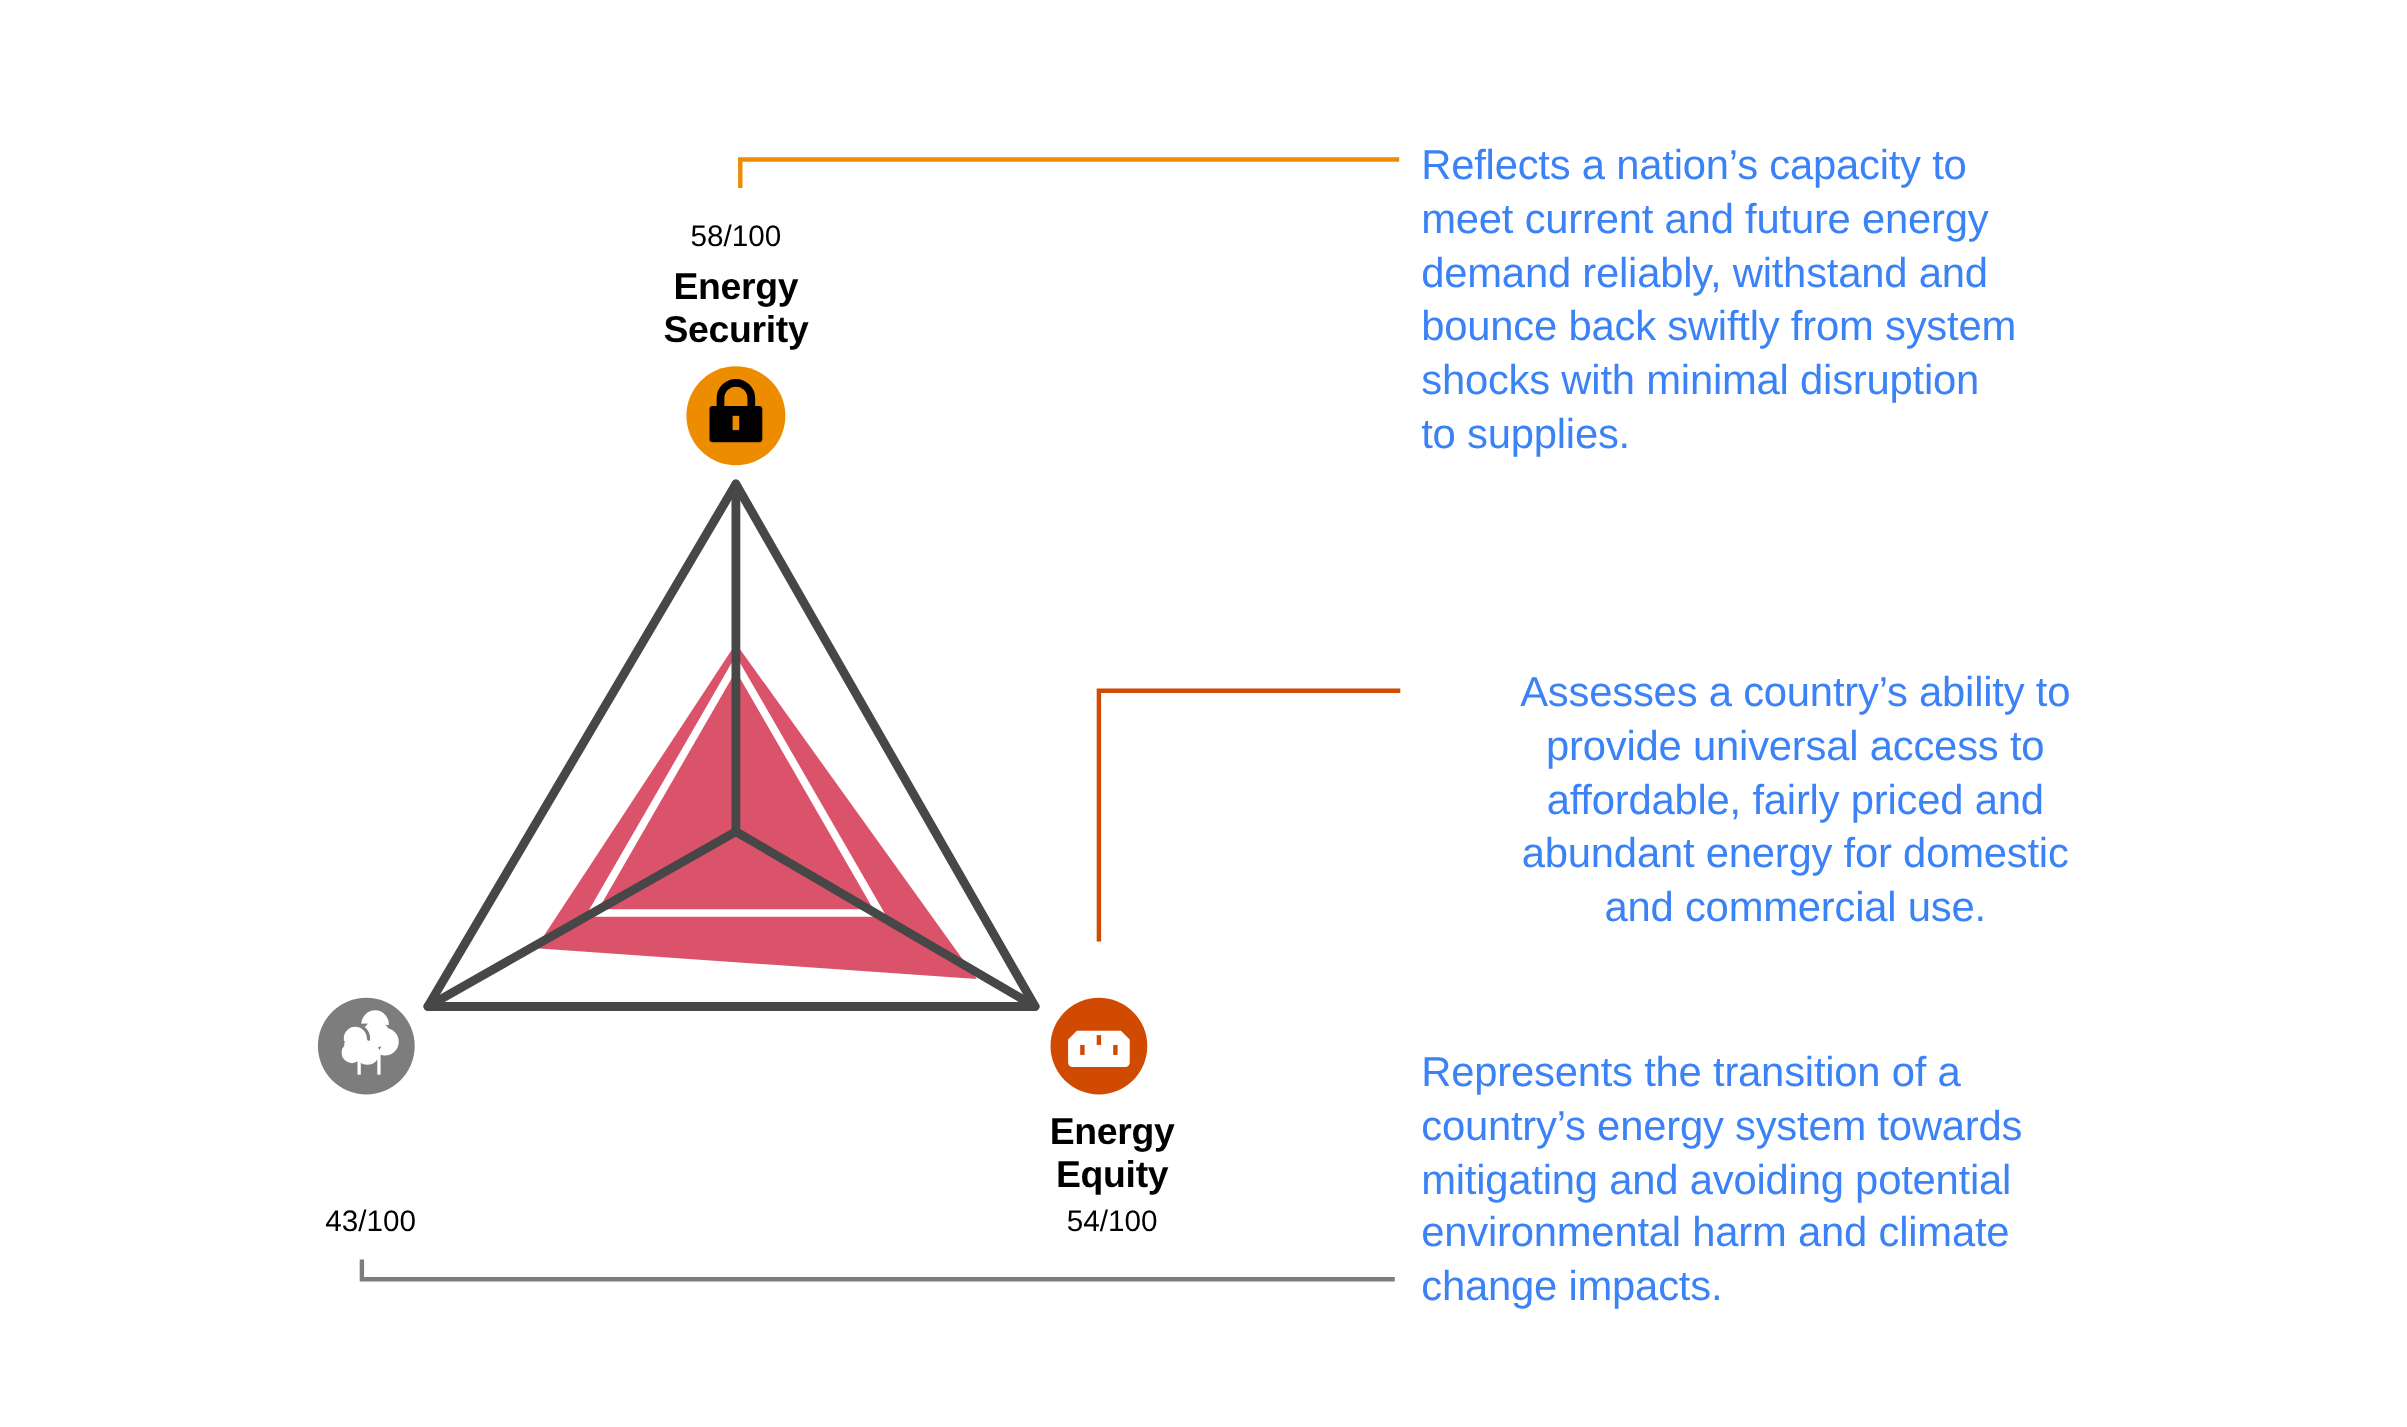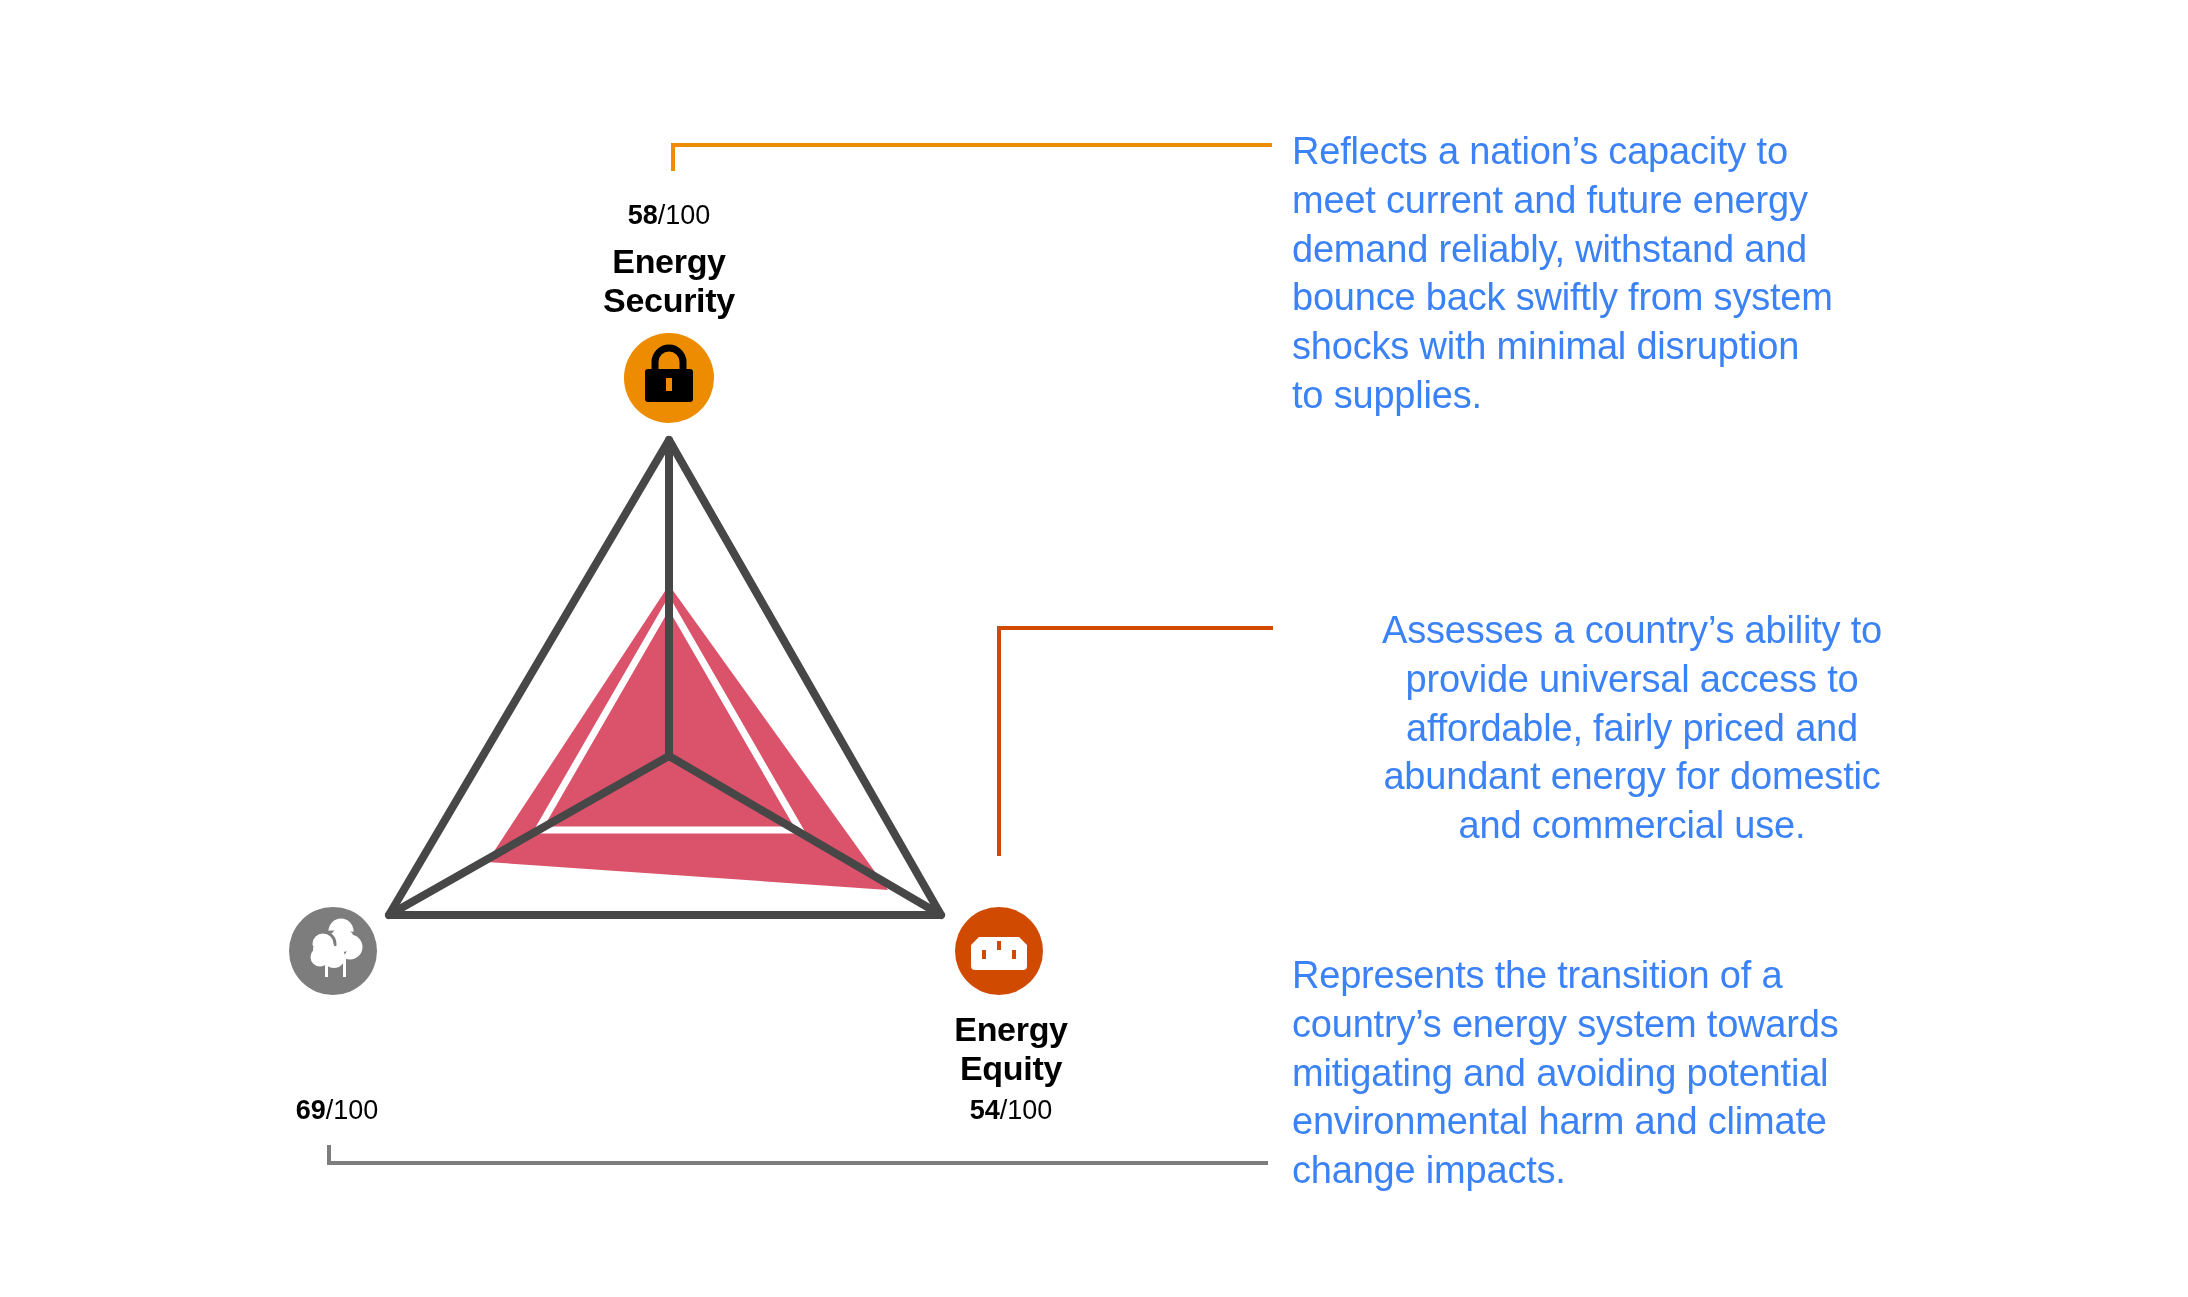--- a/index.html
+++ b/index.html
@@ -2,21 +2,21 @@
 <html><head>
   <meta charset="utf-8">
   <style>
     html, body { margin: 0; padding: 0; background: #ffffff; }
     body { width: 2188px; height: 1297px; position: relative; overflow: hidden;
            font-family: "Liberation Sans", "DejaVu Sans", sans-serif; color: #000; }
     #stage { position: absolute; left: 0; top: 0; width: 2188px; height: 1297px; }
     .desc { position: absolute; left: 1292px; width: 680px; font-size: 38px; line-height: 48.8px;
             color: #3b82f6; white-space: pre-line; letter-spacing: -0.2px; }
     .score { position: absolute; font-size: 27px; text-align: center; width: 300px; line-height: 30px; }
-    .score b { font-weight: bold; }
+    .score b { font-weight: normal; }
     .pillar-name { position: absolute; font-size: 34px; font-weight: bold; text-align: center;
                    width: 400px; line-height: 39px; white-space: pre-line; letter-spacing: -0.3px; }
   </style>
 </head>
 <body>
 
 <div id="stage">
 
   <svg width="2188" height="1297" viewBox="0 0 2188 1297" style="position:absolute;left:0;top:0">
 
@@ -69,21 +69,21 @@
   <div class="pillar-name" style="left:469px; top:242px;">Energy
 Security</div>
 
   <div class="pillar-name" style="left:811px; top:1010px;">Energy
 Equity</div>
   <div class="score" style="left:861px; top:1095px;">
     <b>54</b><span>/100</span>
   </div>
 
   <div class="score" style="left:187px; top:1095px;">
-    <b>69</b><span>/100</span>
+    <b>43</b><span>/100</span>
   </div>
 
   <div class="desc" style="top:127px;">Reflects a nation’s capacity to
 meet current and future energy
 demand reliably, withstand and
 bounce back swiftly from system
 shocks with minimal disruption
 to supplies.</div>
   <div class="desc" style="top:606px;text-align:center;">Assesses a country’s ability to
 provide universal access to

